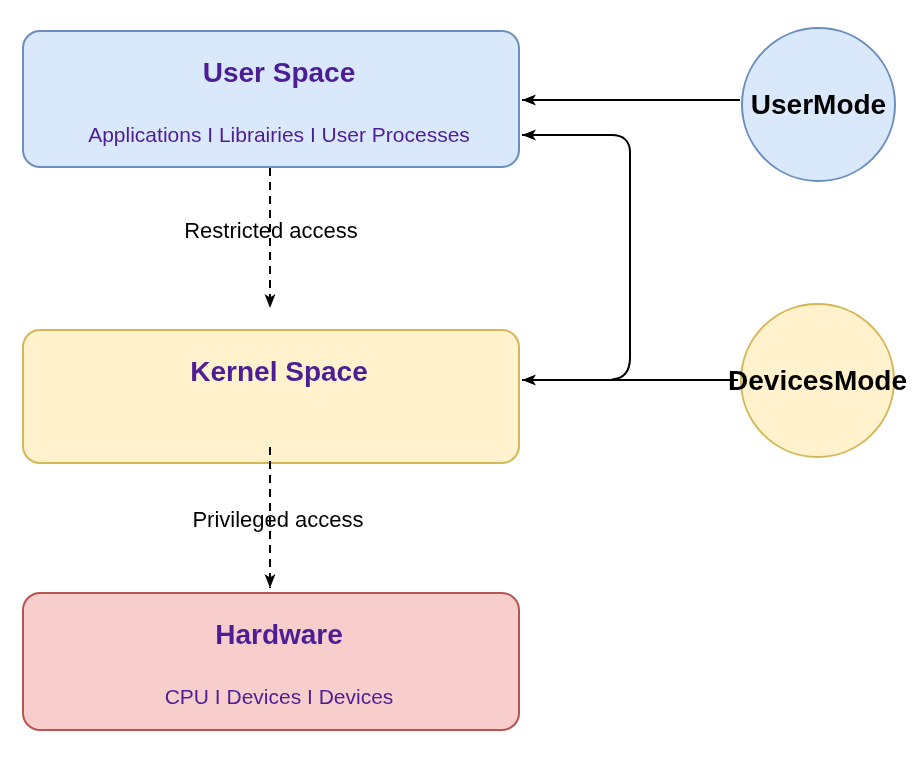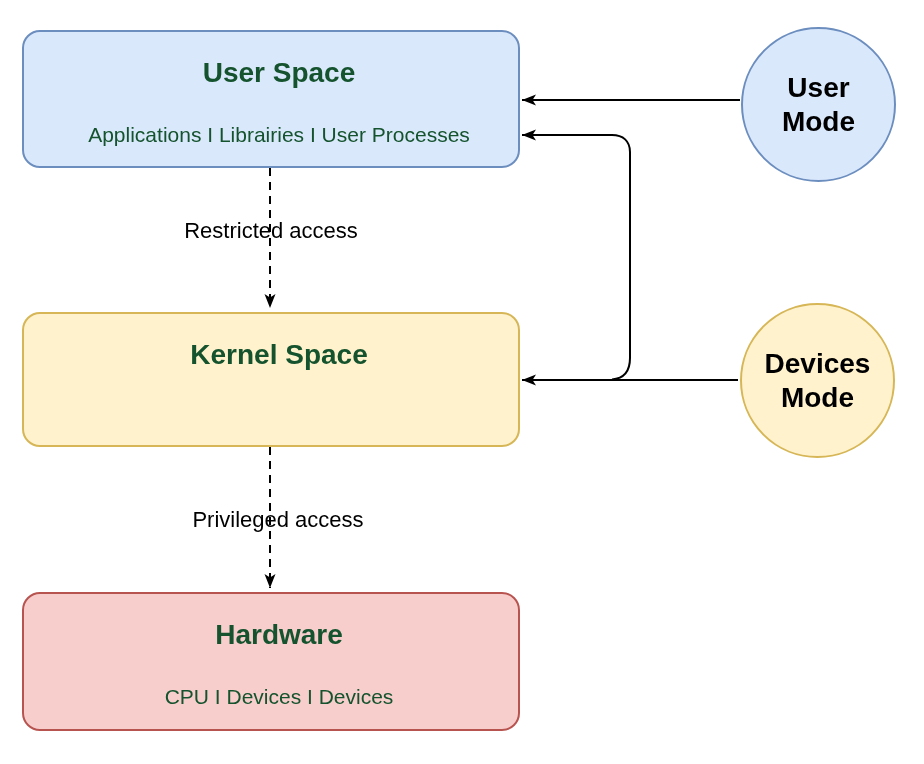--- a/index.html
+++ b/index.html
@@ -14,21 +14,21 @@
   .node-box {
     position: absolute;
     left: 22px;
     width: 498px;
     border: 2px solid #000;
     border-radius: 18px;
     box-sizing: border-box;
     display: flex;
     flex-direction: column;
     align-items: center;
-    color: #14532d;
+    color: #4c1d95;
     padding-left: 16px;
   }
   .box-user-space  { top: 30px;  height: 138px; }
   .box-kernel-space{ top: 312px; height: 135px; }
   .box-hardware    { top: 592px; height: 139px; }
   .box-title {
     margin-top: 24px;
     font-size: 28px;
     line-height: 34px;
     font-weight: bold;
@@ -41,21 +41,20 @@
     white-space: nowrap;
   }
   .mode-circle {
     position: absolute;
     width: 155px;
     height: 155px;
     border: 2px solid #000;
     border-radius: 50%;
     box-sizing: border-box;
     display: flex;
-    flex-direction: column;
     align-items: center;
     justify-content: center;
     text-align: center;
     color: #000000;
     font-size: 28px;
     line-height: 34px;
     font-weight: bold;
   }
   .circle-user-mode   { left: 741px; top: 27px;  }
   .circle-kernel-mode { left: 740px; top: 303px; }
@@ -80,21 +79,21 @@
 </head>
 <body>
 
 <div class="canvas">
 
   <div class="node-box box-user-space" style="background-color: rgb(218, 232, 252); border-color: rgb(108, 142, 191);">
     <div class="box-title">User Space</div>
     <div class="box-subtitle">Applications I Librairies I User Processes</div>
   </div>
 
-  <div class="node-box box-kernel-space" style="background-color: rgb(255, 242, 204); border-color: rgb(214, 182, 86);">
+  <div class="node-box box-kernel-space" style="background-color: rgb(255, 242, 204); border-color: rgb(214, 182, 86); margin-top: 17px;">
     <div class="box-title">Kernel Space</div>
   </div>
 
   <div class="node-box box-hardware" style="background-color: rgb(248, 206, 204); border-color: rgb(184, 84, 80);">
     <div class="box-title">Hardware</div>
     <div class="box-subtitle">CPU I Devices I Devices</div>
   </div>
 
   <div class="mode-circle circle-user-mode" style="background-color: rgb(218, 232, 252); border-color: rgb(108, 142, 191);">
     <span>User</span>

